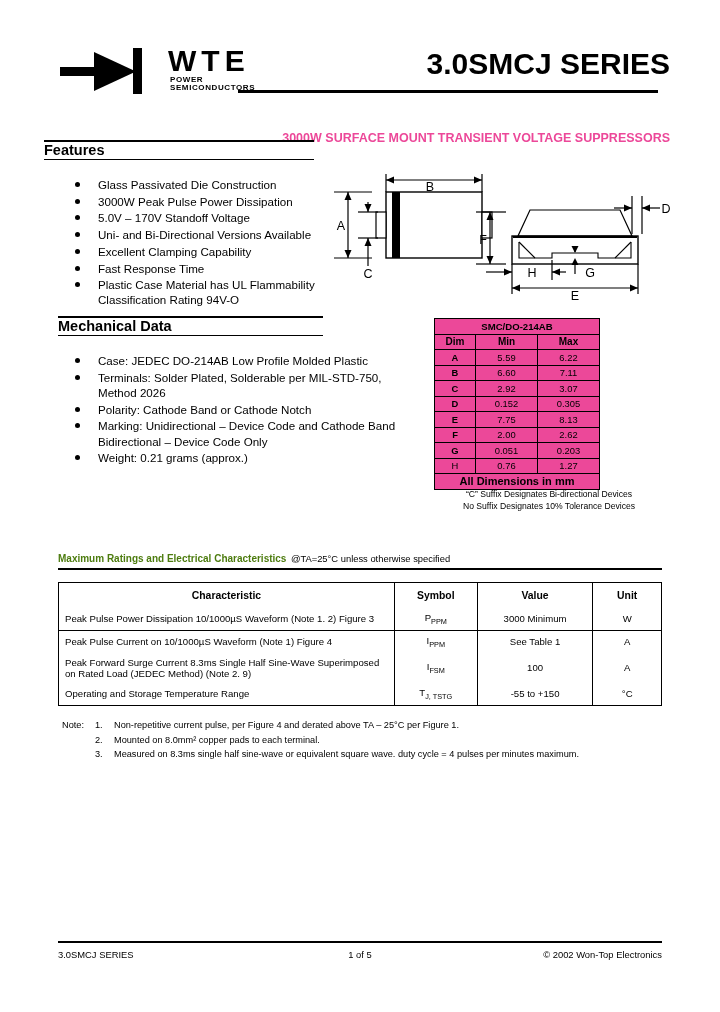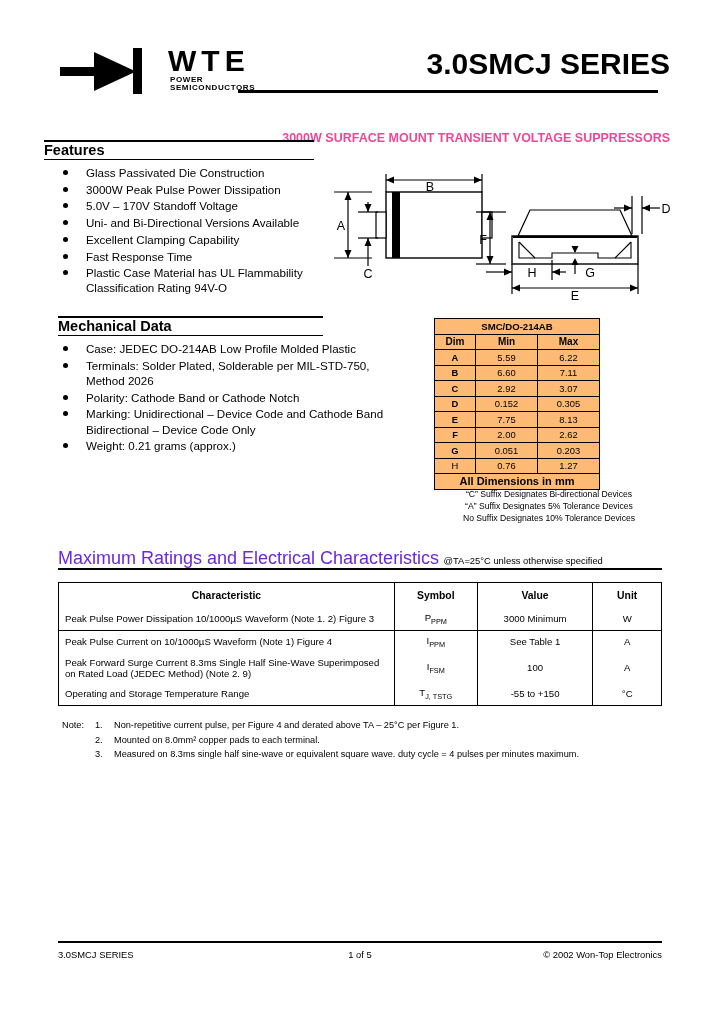--- a/index.html
+++ b/index.html
@@ -87,21 +87,21 @@
   .sec-rule-top {
     height: 2px; background: #000; width: 100%;
   }
   .sec-rule-bot {
     height: 1px; background: #000; width: 100%;
   }
 
   
   ul.bul {
     list-style: none;
-    margin: 0;
+    margin: 12px;
     padding: 0;
   }
   ul.bul li {
     position: relative;
     padding-left: 28px;
     font-size: 11.6px;
     color: #000;
     line-height: 15.2px;
     margin: 0 0 1.5px 0;
   }
@@ -117,21 +117,21 @@
     padding-left: 0;
   }
 
   
   .dimtable {
     position: absolute;
     left: 434px; top: 318px;
     width: 166px;
     border-collapse: collapse;
     border: 1.5px solid #000;
-    background: #fdba74;
+    background: #ec4899;
   }
   .dimtable td, .dimtable th {
     border: 1px solid #000;
     font-size: 9.4px;
     text-align: center;
     padding: 1px 0 1.5px 0;
     color: #000;
     font-weight: normal;
     height: 12px;
   }
@@ -162,21 +162,21 @@
     width: 352px; height: 132px;
   }
 
   
   .ratings-head {
     position: absolute;
     left: 58px; top: 548px;
     width: 604px;
   }
   .ratings-head .t1 {
-    font-size: 18px; font-weight: normal; color: #6d28d9;
+    font-size: 10px; font-weight: bold; color: #4d7c0f;
   }
   .ratings-head .t2 {
     font-size: 9.4px; color: #000; font-weight: normal;
   }
   .ratings-rule {
     position: absolute;
     left: 58px; top: 568px;
     width: 604px; height: 2px; background: #000;
   }
 
@@ -466,21 +466,20 @@
       <td>1.27</td>
     </tr>
     <tr>
       <td class="foot" colspan="3">All Dimensions in mm</td>
     </tr>
   </tbody>
     </table>
 
   <div class="suffix-notes">
     <div>“C” Suffix Designates Bi-directional Devices</div>
-    <div>“A” Suffix Designates 5% Tolerance Devices</div>
     <div>No Suffix Designates 10% Tolerance Devices</div>
   </div>
 
   <div class="ratings-head">
     <span class="t1">Maximum Ratings and Electrical Characteristics</span>
     <span class="t2">@TA=25°C unless otherwise specified</span>
   </div>
   <div class="ratings-rule"></div>
 
   <table class="rtable">

